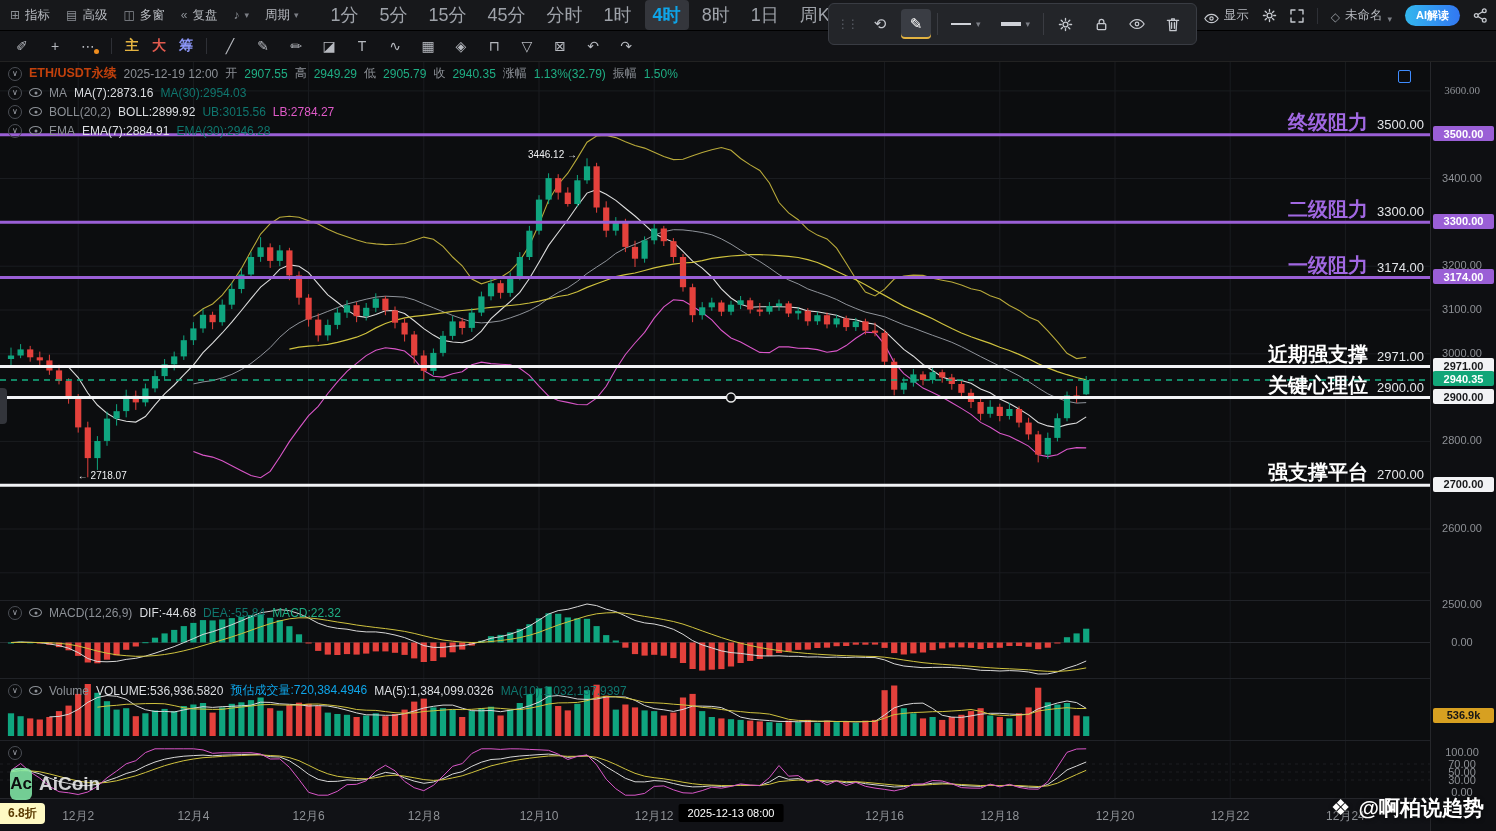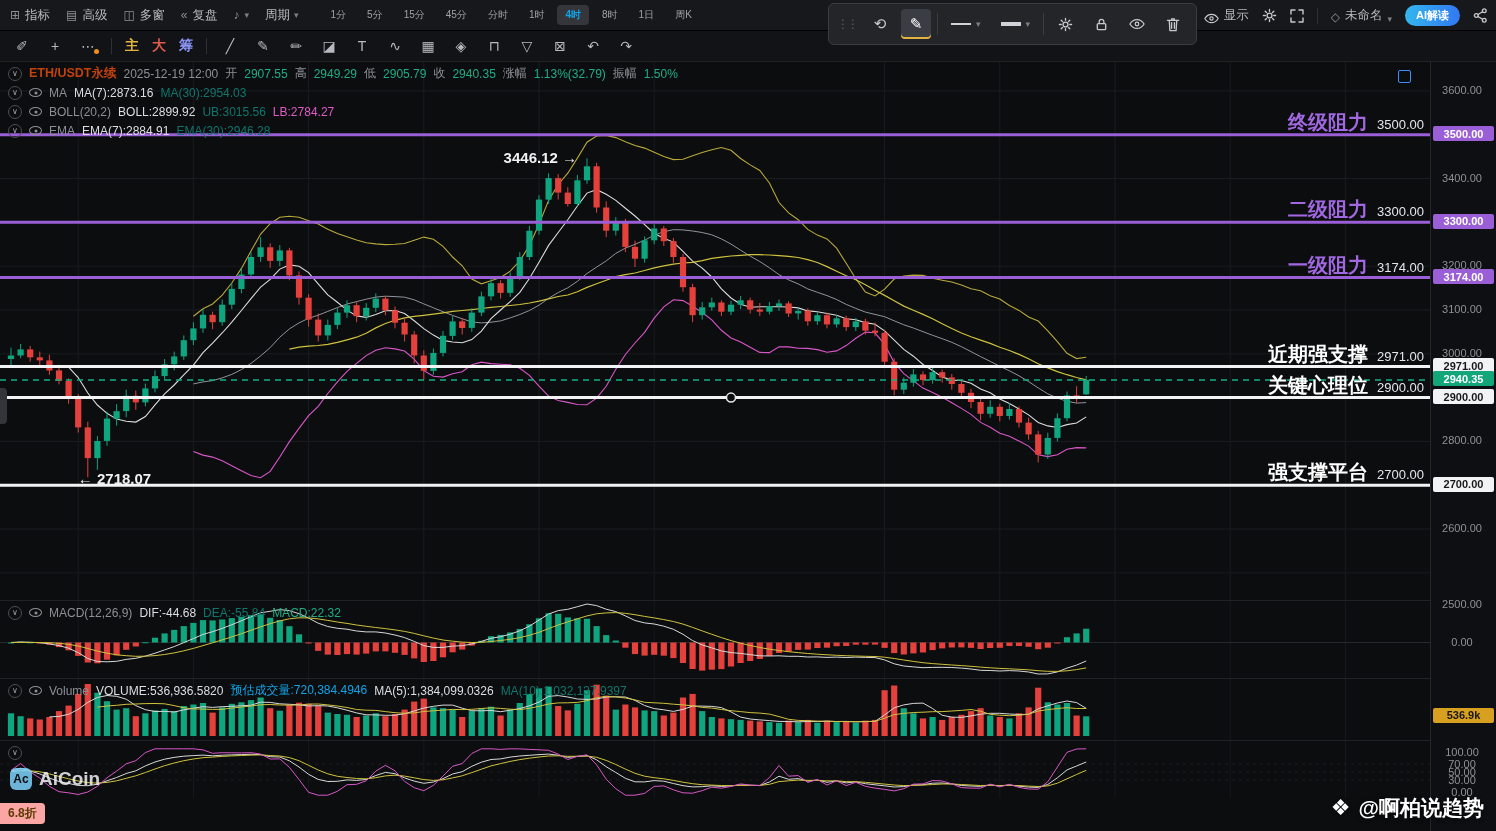--- a/index.html
+++ b/index.html
@@ -5,21 +5,21 @@
 *{box-sizing:border-box;margin:0;padding:0}
 body{background:#000;font-family:"Liberation Sans","DejaVu Sans",sans-serif}
 #app{position:relative;width:1496px;height:831px;background:#0c0d0f;overflow:hidden;color:#c9ccd1;font-size:12px}
 
 .bar1{position:absolute;left:0;top:0;width:1496px;height:31px;background:#17181b;border-bottom:1px solid #000;display:flex;align-items:center;padding:0 10px;gap:16px;z-index:25}
 .menu-item{display:flex;align-items:center;gap:5px;color:#b6b9bf;font-size:12.5px;cursor:pointer}
 .mi-ic{color:#8c9096;font-size:12px}
 .caret{color:#7c7f86;font-size:9px}
 .period{display:flex;align-items:center;gap:4px;color:#b6b9bf;font-size:12.5px}
 #tf-list{display:flex;gap:5px;margin-left:8px}
-.tf-btn{padding:3px 8px;border-radius:4px;color:#9ea2a9;font-size:10px;cursor:pointer}
+.tf-btn{padding:3px 8px;border-radius:4px;color:#9ea2a9;font-size:18px;cursor:pointer}
 .tf-btn.active{background:#34363c;color:#0ea5e9;font-weight:700}
 
 .bar2{position:absolute;left:0;top:31px;width:1496px;height:31px;background:#121316;border-bottom:1px solid #222;display:flex;align-items:center;padding:0 12px;gap:13px;z-index:24}
 .tool-ic{position:relative;color:#b6b9bf;font-size:14px;width:20px;text-align:center;cursor:pointer}
 .odot{position:absolute;right:-1px;bottom:0;width:5px;height:5px;border-radius:50%;background:#ef8d1f}
 .tool-txt{font-weight:700;font-size:14px;cursor:pointer}
 .vsep{width:1px;height:16px;background:#2e3036}
 
 .float-panel{position:absolute;left:828px;top:3px;height:42px;background:#232529;border:1px solid #393c43;border-radius:6px;display:flex;align-items:center;padding:0 8px;gap:6px;z-index:30}
 .fp-handle{color:#5b5e66;font-size:12px;letter-spacing:-2px;margin-right:2px}
@@ -53,32 +53,32 @@
 .t{font-size:12px}
 .g{color:#8c9096}.g2{color:#0ea5e9}.w{color:#dcdee2}.y{color:#0f766e}.pk{color:#e05ac8}.tl{color:#1fae84}
 .sym{color:#c2410c;font-weight:700;font-size:12.5px}
 
 #overlay{position:absolute;left:0;top:0;width:1496px;height:769px;pointer-events:none;z-index:6}
 .lvl{position:absolute;right:72px;display:flex;align-items:baseline;gap:9px}
 .lvl-l{font-size:20px;font-weight:700}
 .lvl.purple .lvl-l{color:#a168e2}
 .lvl.white .lvl-l{color:#fff}
 .lvl-p{font-size:13px;color:#e3e5e8}
-.mark{position:absolute;color:#f0f1f3;font-size:15px;font-weight:700;white-space:nowrap}
+.mark{position:absolute;color:#f0f1f3;font-size:10px;font-weight:400;white-space:nowrap}
 
 #timebar{position:absolute;left:0;top:736px;width:1496px;height:33px;background:#111216;border-top:1px solid #25262b;z-index:5}
 .t-label{position:absolute;top:9px;transform:translateX(-50%);color:#8e9196;font-size:12px;white-space:nowrap}
 .t-tip{position:absolute;top:5px;transform:translateX(-50%);background:#000;color:#fff;font-size:11px;padding:3px 9px;border-radius:2px;z-index:6;white-space:nowrap}
 
 .wm-aicoin{position:absolute;left:10px;top:706px;display:flex;align-items:center;gap:7px;opacity:.85;z-index:9}
-.wm-badge{width:22px;height:22px;border-radius:6px;background:#7dd3fc;color:#0c0d0f;font-weight:800;font-size:12px;display:flex;align-items:center;justify-content:center}
+.wm-badge{width:22px;height:32px;border-radius:6px;background:#86efac;color:#0c0d0f;font-weight:800;font-size:17px;display:flex;align-items:center;justify-content:center}
 .wm-name{color:#f2f3f5;font-size:19px;font-weight:700}
 .wm-author{position:absolute;right:12px;top:732px;display:flex;align-items:center;gap:8px;color:#fff;font-size:21px;font-weight:700;z-index:9;text-shadow:0 1px 4px rgba(0,0,0,.7)}
 .wm-dia{font-size:22px}
-.discount{position:absolute;left:0;top:741px;background:#fca5a5;color:#5a3a00;font-weight:700;font-size:12px;padding:2px 8px;border-radius:0 4px 4px 0;z-index:9}
+.discount{position:absolute;left:0;top:741px;background:#fef9c3;color:#5a3a00;font-weight:700;font-size:12px;padding:2px 8px;border-radius:0 4px 4px 0;z-index:9}
 .drag-tab{position:absolute;left:0;top:326px;width:7px;height:36px;background:#33353b;border-radius:0 4px 4px 0;z-index:7;cursor:pointer}
 .max-ic{position:absolute;left:1398px;top:8px;width:13px;height:13px;border:1.5px solid #3f8cff;border-radius:2px;z-index:7;cursor:pointer}
 </style>
 </head>
 <body>
 
 <div id="app">
 
   <div class="bar1">
     <div id="menu-items" style="display:flex;gap:16px">
@@ -858,21 +858,21 @@
           <span class="lvl-p">2900.00</span>
         </div>
         <div class="lvl white" style="top: 397.2px;">
           <span class="lvl-l">强支撑平台</span>
           <span class="lvl-p">2700.00</span>
         </div>
         <div class="mark" style="left: 477px; top: 87.3px; width: 100px; text-align: right;">3446.12 →</div>
         <div class="mark" style="left: 77.8px; top: 408.3px;">← 2718.07</div>
       </div>
     <div id="axis">
-        <div class="ax-plain" style="top: 21.9px;">3600.00</div>
+        <div class="ax-plain" style="top: 21.9px; font-family: Liberation Serif, serif;">3600.00</div>
         <div class="ax-purple" style="top: 64.2px;">3500.00</div>
         <div class="ax-plain" style="top: 109.5px;">3400.00</div>
         <div class="ax-purple" style="top: 151.8px;">3300.00</div>
         <div class="ax-plain" style="top: 197.2px;">3200.00</div>
         <div class="ax-purple" style="top: 207.1px;">3174.00</div>
         <div class="ax-plain" style="top: 241px;">3100.00</div>
         <div class="ax-plain" style="top: 284.8px;">3000.00</div>
         <div class="ax-white" style="top: 296px;">2971.00</div>
         <div class="ax-green" style="top: 309.4px;">2940.35</div>
         <div class="ax-white" style="top: 327.1px;">2900.00</div>
@@ -881,20 +881,34 @@
         <div class="ax-plain" style="top: 460px;">2600.00</div>
         <div class="ax-plain" style="top: 503.8px; margin-top: 32px;">2500.00</div>
         <div class="ax-plain" style="top: 573.5px;">0.00</div>
         <div class="ax-yellow" style="top: 645.8px;">536.9k</div>
         <div class="ax-plain" style="top: 684px;">100.00</div>
         <div class="ax-plain" style="top: 696px;">70.00</div>
         <div class="ax-plain" style="top: 704px;">50.00</div>
         <div class="ax-plain" style="top: 712px;">30.00</div>
         <div class="ax-plain" style="top: 724px;">0.00</div>
       </div>
+    <div id="timebar">
+        <div class="t-label" style="left: 78.2px;">12月2</div>
+        <div class="t-label" style="left: 193.4px;">12月4</div>
+        <div class="t-label" style="left: 308.6px;">12月6</div>
+        <div class="t-label" style="left: 423.8px;">12月8</div>
+        <div class="t-label" style="left: 539px;">12月10</div>
+        <div class="t-label" style="left: 654.2px;">12月12</div>
+        <div class="t-label" style="left: 884.6px;">12月16</div>
+        <div class="t-label" style="left: 999.8px;">12月18</div>
+        <div class="t-label" style="left: 1115px;">12月20</div>
+        <div class="t-label" style="left: 1230.2px;">12月22</div>
+        <div class="t-label" style="left: 1345.4px;">12月24</div>
+        <div class="t-tip" style="left: 731px;">2025-12-13 08:00</div>
+      </div>
 
     <div class="drag-tab"></div>
     <div class="max-ic"></div>
 
     <div class="wm-aicoin">
       <span class="wm-badge">Ac</span>
       <span class="wm-name">AiCoin</span>
     </div>
     <div class="wm-author">
       <span class="wm-dia">❖</span>

